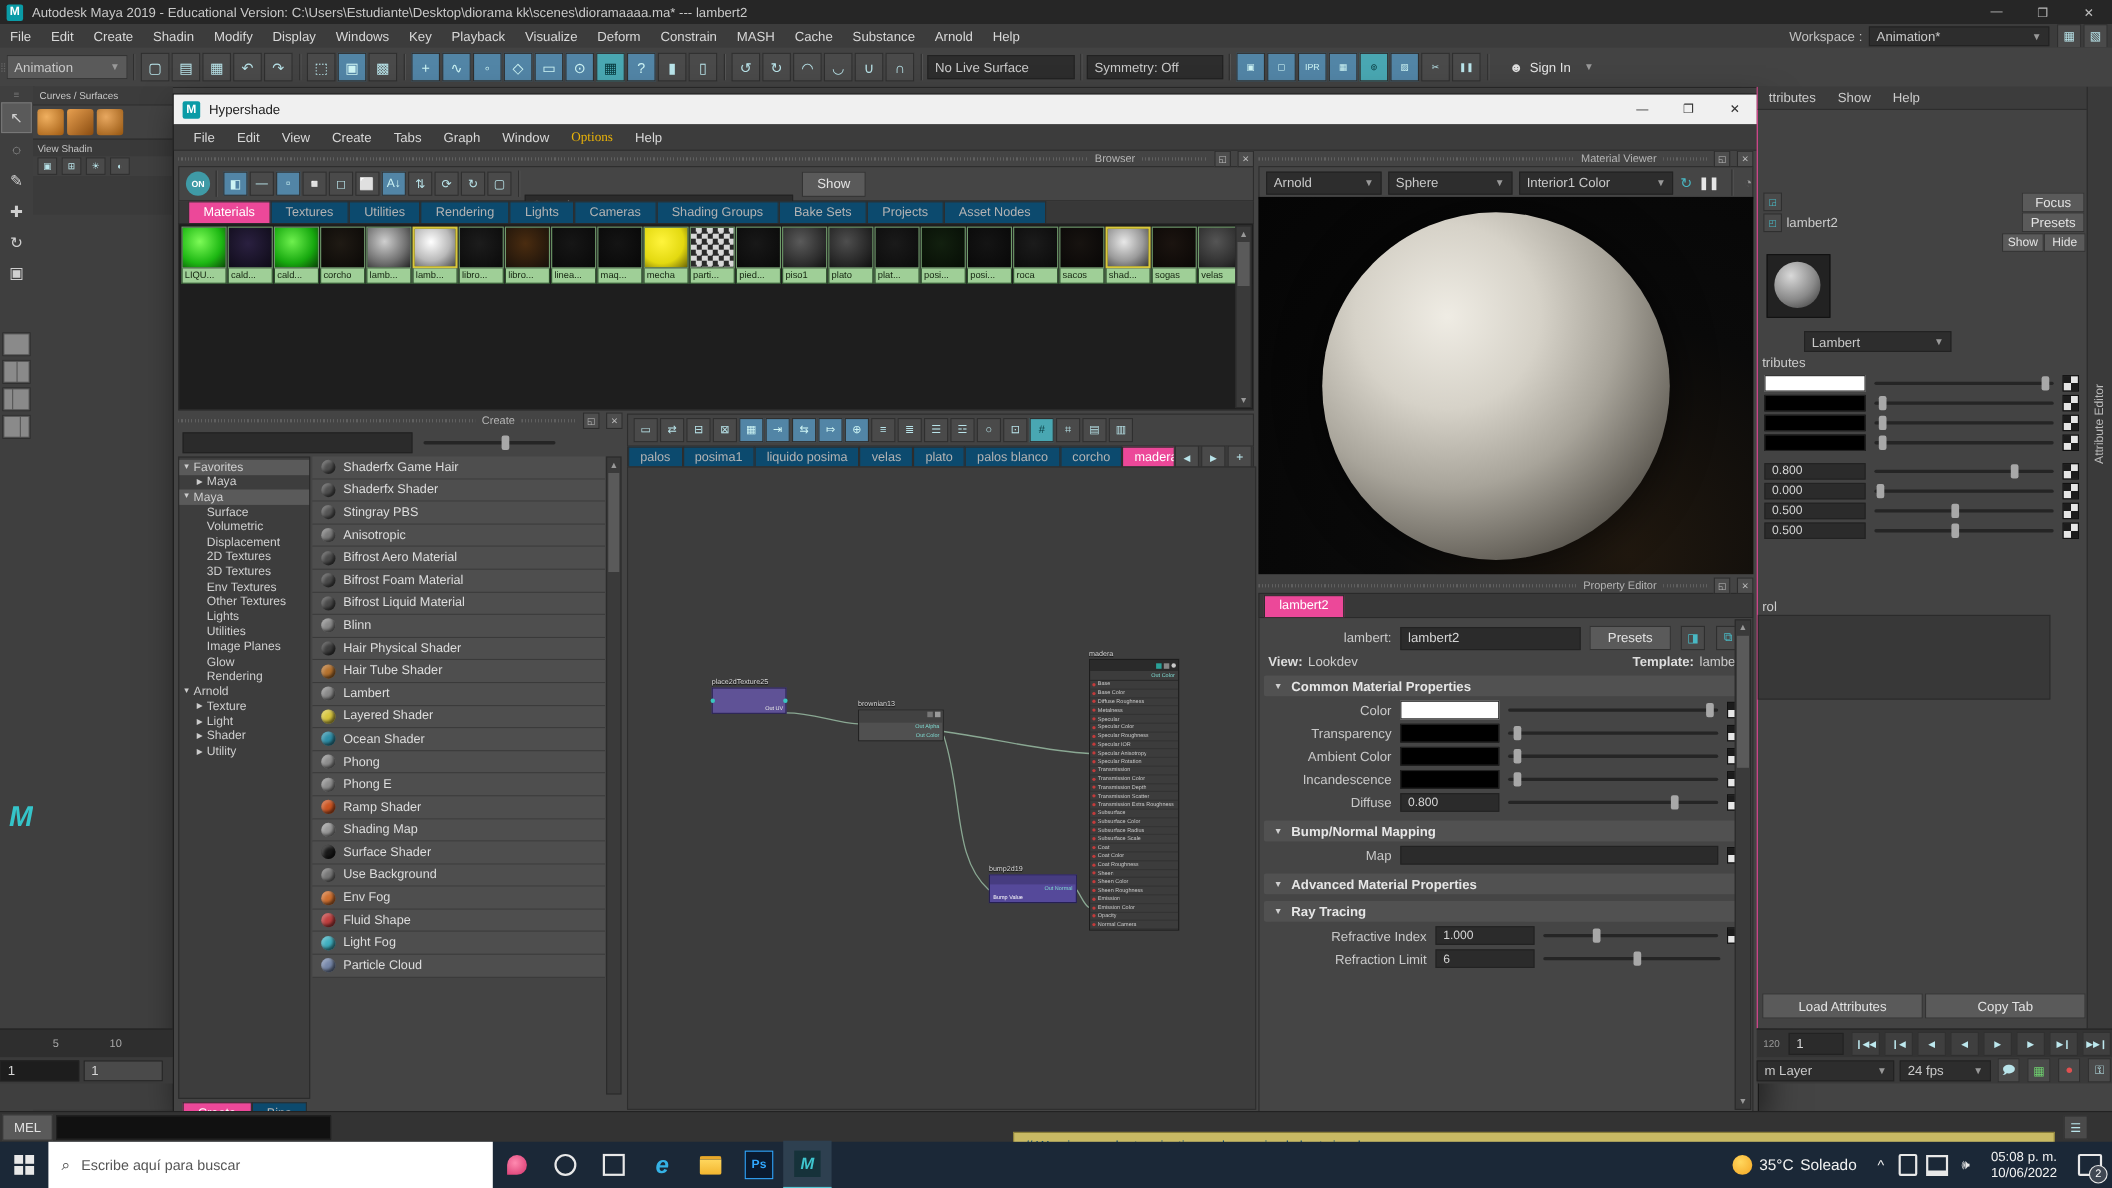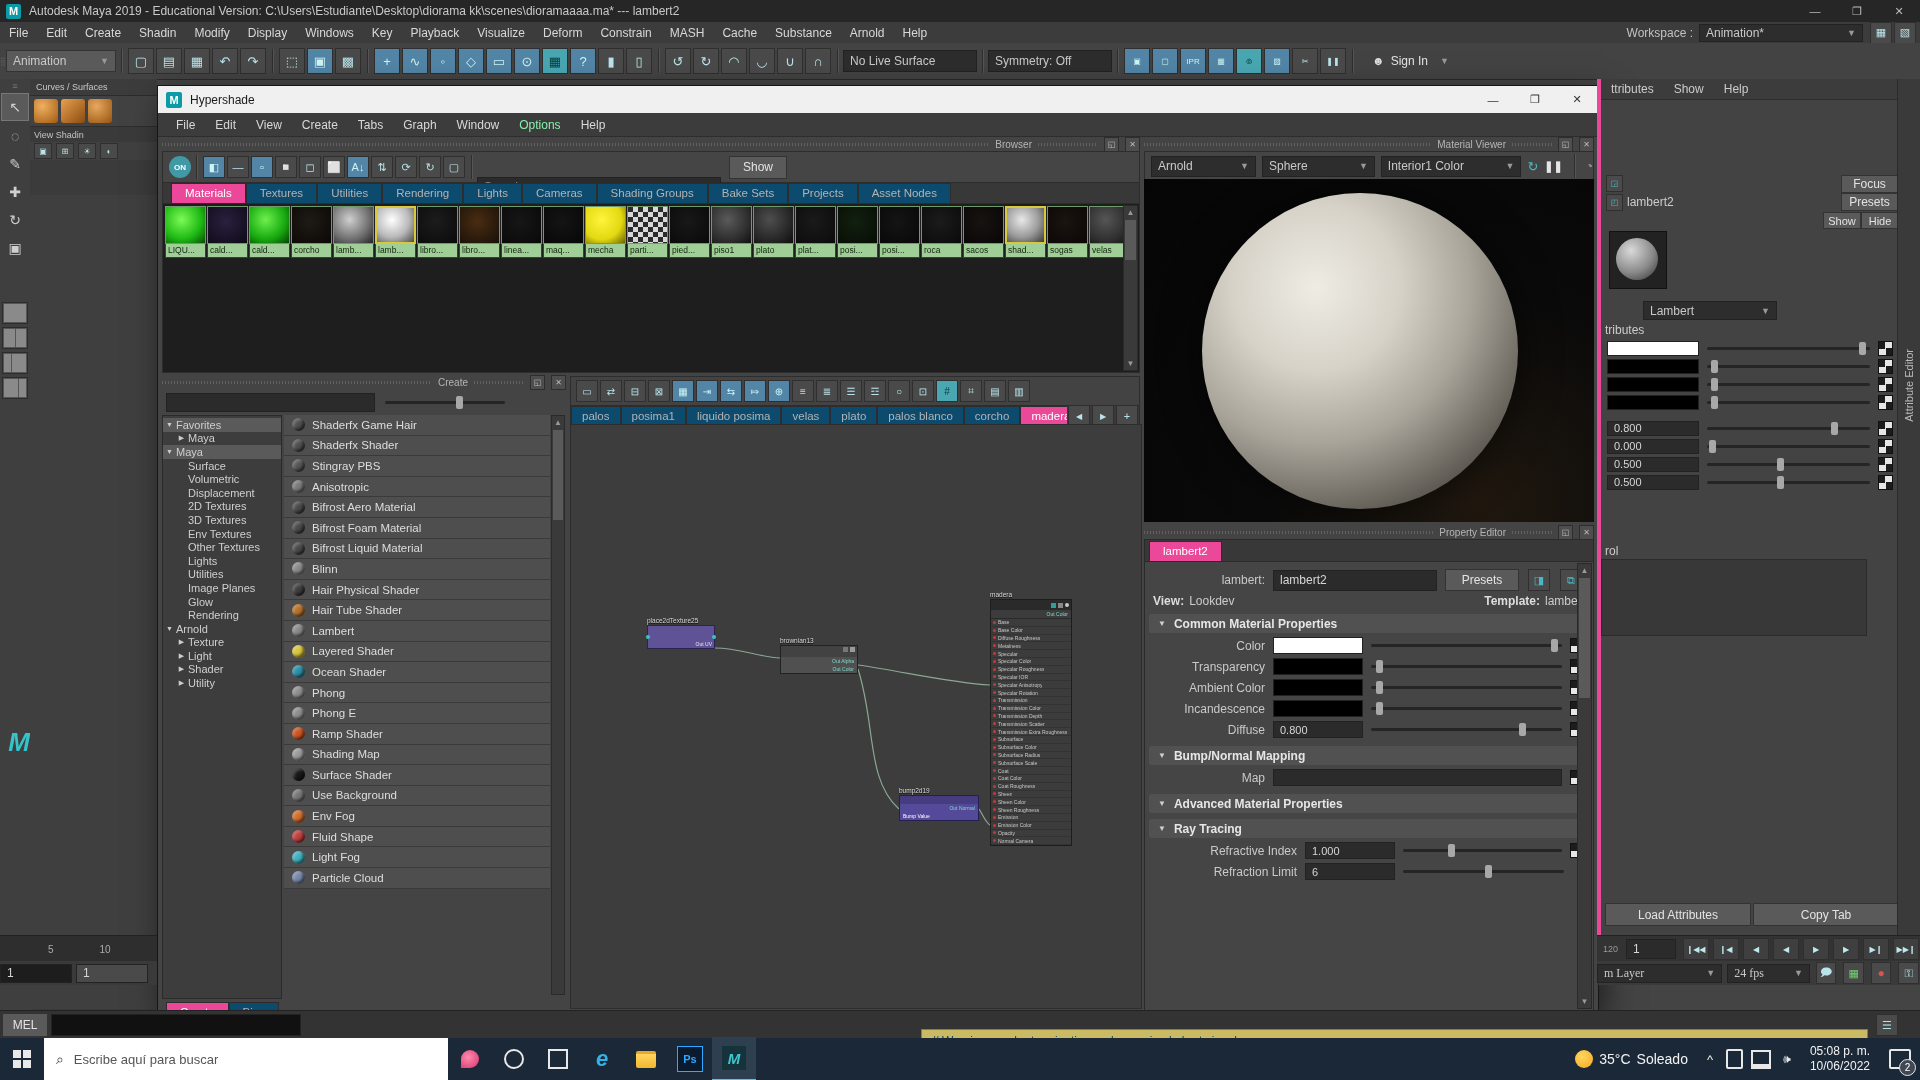--- a/index.html
+++ b/index.html
@@ -357,21 +357,21 @@
 
     <div class="abs row" id="hs-menu">
       <div class="row" style="padding-left:8px;">
           <div class="mi" style="padding:0 10px;color:#d8d8d8;">File</div>
           <div class="mi" style="padding:0 10px;color:#d8d8d8;">Edit</div>
           <div class="mi" style="padding:0 10px;color:#d8d8d8;">View</div>
           <div class="mi" style="padding:0 10px;color:#d8d8d8;">Create</div>
           <div class="mi" style="padding:0 10px;color:#d8d8d8;">Tabs</div>
           <div class="mi" style="padding:0 10px;color:#d8d8d8;">Graph</div>
           <div class="mi" style="padding:0 10px;color:#d8d8d8;">Window</div>
-          <div class="mi" style="padding:0 10px;color:#86efac;">Options</div>
+          <div class="mi" style="padding:0 10px;color:#eab308;font-family:Liberation Serif, serif;">Options</div>
           <div class="mi" style="padding:0 10px;color:#d8d8d8;">Help</div>
         </div>
     </div>
 
     <div class="abs" style="left:4px;top:52px;width:978px;height:234px;">
       <div class="phead" style="height:13px;">
         <div class="pline"></div>
         <span>Browser</span>
         <div class="pline" style="max-width:60px;"></div>
         <div class="pico">◱</div>
@@ -1138,21 +1138,21 @@
         </div>
         <div class="vsb" style="right:1px;top:1px;height:444px;">
           <div class="arr">▲</div>
             <div class="hnd" style="height:120px;"></div>
           <div class="abs arr" style="bottom:0;left:0;right:0;">▼</div>
         </div>
       </div>
     </div>
   </div>
 
-  <div class="abs" style="left:1597px;top:79px;width:300px;height:856px;background:#434343;border-left:4px solid #ec4899;">
+  <div class="abs" style="left:1597px;top:79px;width:300px;height:856px;background:#434343;border-left:1px solid #ec4899;">
     <div class="row" style="height:20px;background:#3c3c3c;border-bottom:1px solid #2d2d2d;">
         <div class="mi" style="padding:0 10px;">ttributes</div>
         <div class="mi" style="padding:0 10px;">Show</div>
         <div class="mi" style="padding:0 10px;">Help</div>
       </div>
     <div class="abs" style="left:4px;top:96px;width:16px;height:40px;">
       <div class="ibox small" style="width:15px;height:15px;font-size:8px;color:#49b8c4;">◲</div>
       <div class="ibox small" style="width:15px;height:15px;font-size:8px;color:#49b8c4;margin-top:2px;">◰</div>
     </div>
     <div class="abs btn" style="left:240px;top:96px;width:55px;height:16px;">Focus</div>
@@ -1272,21 +1272,21 @@
         </div>
         <div class="ibox small" style="background:#3f3f3f;color:#bde8ee;font-size:8px;width:24px;">
           <span>▶▶❙</span>
         </div>
       </div>
   </div>
   <div class="abs row" style="left:0;top:961px;width:157px;height:24px;background:#3a3a3a;gap:4px;">
     <div class="field" style="width:58px;height:17px;background:#1d1d1d;">1</div>
     <div class="field" style="width:58px;height:17px;background:#4a4a4a;">1</div>
   </div>
-  <div class="abs row" style="left:1597px;top:961px;width:323px;height:24px;background:#3a3a3a;gap:5px;font-family:Liberation Serif, serif;">
+  <div class="abs row" style="left:1597px;top:961px;width:323px;height:24px;background:#3a3a3a;gap:5px;">
     <div class="dd" style="width:120px;height:17px;">
       <span>m Layer</span>
         <span class="caret">▼</span>
     </div>
     <div class="dd" style="width:74px;height:17px;">
       <span>24 fps</span>
         <span class="caret">▼</span>
     </div>
     <div class="ibox small">🗩</div>
     <div class="ibox small" style="color:#6fd36f;">▦</div>

